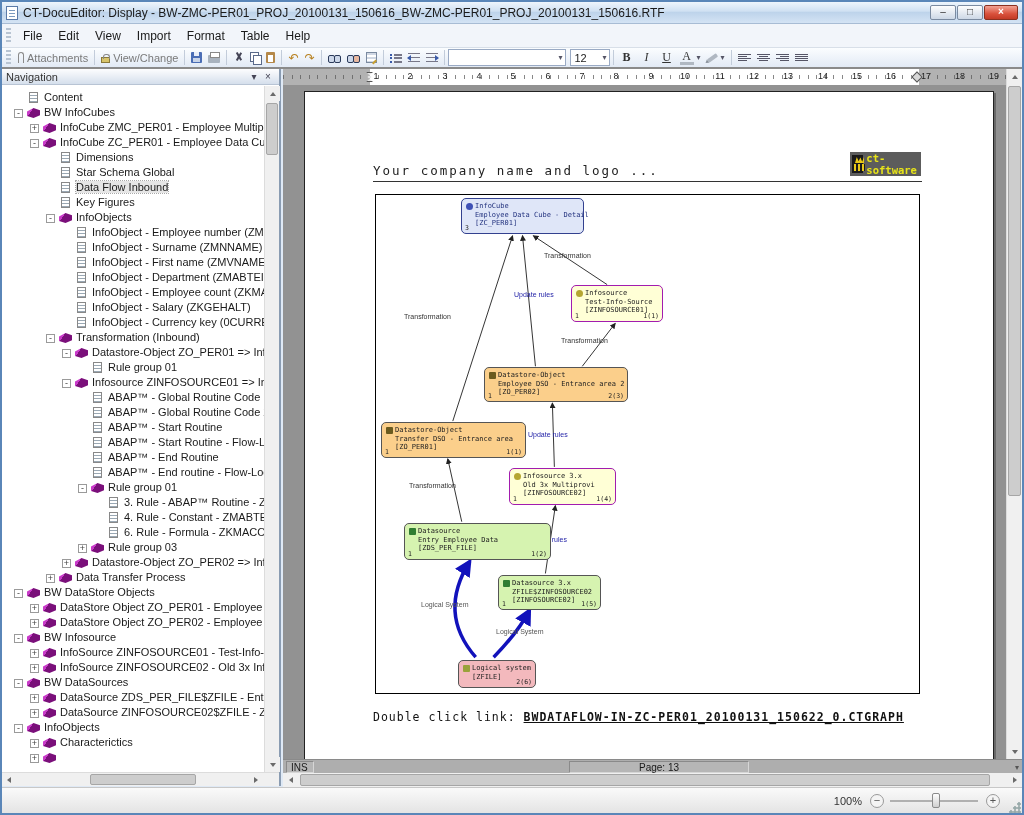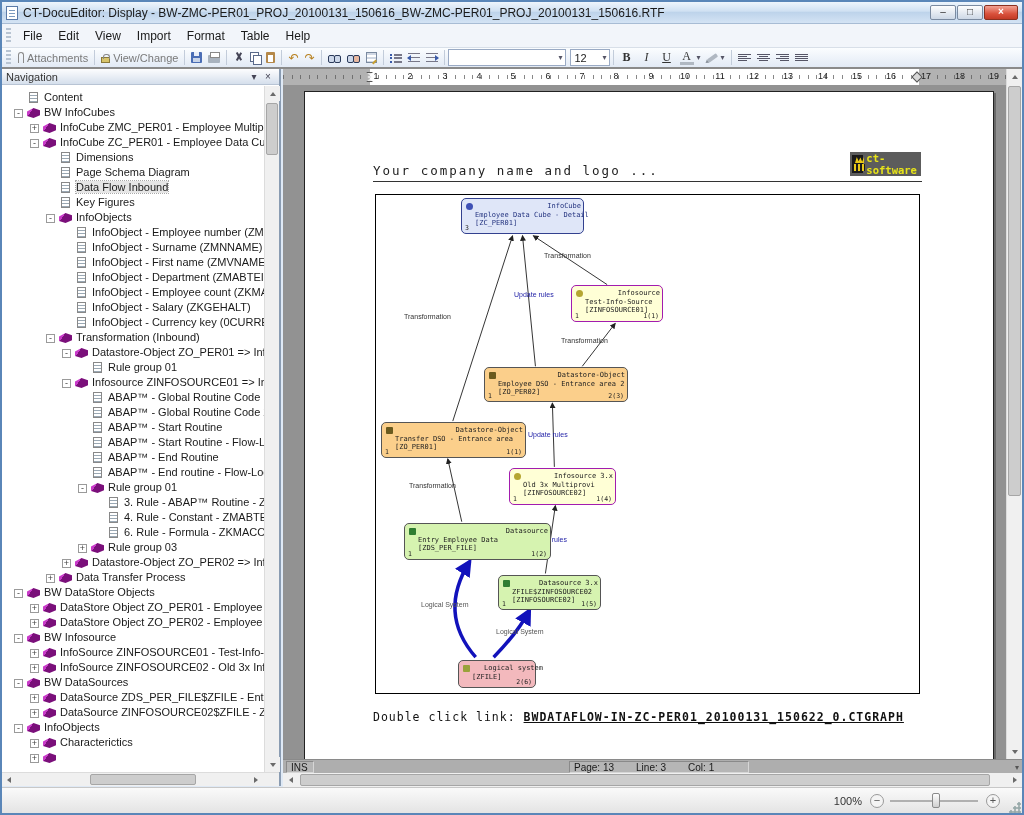--- a/index.html
+++ b/index.html
@@ -158,21 +158,21 @@
   .ct-logo-text { font-family:"DejaVu Sans Mono",monospace; font-size:10.5px; font-weight:bold; color:#e8e418; }
 
   .frame { position:absolute; left:70px; top:102px; width:545px; height:500px; border:1px solid #000; }
   .edges { position:absolute; left:0; top:0; width:100%; height:100%; }
   .elabel { position:absolute; font-size:7px; color:#333; white-space:nowrap; }
   .elabel.blue { color:#2424a8; }
   .elabel.gray { color:#555; }
 
   .node { position:absolute; border-radius:5px; padding:3px 2px 2px 4px; font-family:"DejaVu Sans Mono",monospace; }
   .node .nt { font-size:7px; line-height:8.5px; color:#222; white-space:nowrap; }
-  .node .row1 { display:flex; align-items:center; gap:14px;justify-content:space-between; }
+  .node .row1 { display:flex; align-items:center; gap:2px; }
   .node .nnum { position:absolute; font-size:6.5px; color:#222; }
   .node .bl { left:3px; bottom:1px; } .node .br { right:3px; bottom:1px; }
   .n-cube { background:#dfe6f8; border:1px solid #33418f; }
   .n-cube .nt { color:#23337f; }
   .n-src { background:#ffffd6; border:1px solid #a21caf; }
   .n-dso { background:#fbcf8b; border:1px solid #555; }
   .n-ds  { background:#d6f3b0; border:1px solid #555; }
   .n-log { background:#f3b9bd; border:1px solid #555; }
   .nico { width:7px; height:7px; border-radius:1px; flex:0 0 7px; }
   .nico.cube { background:#3f51b5; border-radius:50%; }
@@ -187,21 +187,21 @@
 
   .doc-sbv { right:0; top:0; width:16px; height:690px; }
 
   
   .statusrow { position:absolute; left:281px; top:757px; right:0; height:14px; background:#aeaeae;
     border-top:1px solid #8a8a8a; }
   .scell { position:absolute; top:1px; height:12px; background:#b6b6b6;
     border:1px solid; border-color:#8a8a8a #d6d6d6 #d6d6d6 #8a8a8a;
     font-size:10px; color:#1a1a1a; display:flex; align-items:center; padding:0 4px; gap:22px; }
   .s-ins { left:3px; width:28px; }
-  .s-pos { left:286px; width:180px; }
+  .s-pos { left:286px; width:180px;flex-direction:column; }
   .s-dd { position:absolute; right:3px; top:3px; font-size:8px; color:#555; }
   .hscrollrow { position:absolute; left:281px; top:771px; right:0; height:14px; background:#f0f0f0; }
   .bottombar { position:absolute; left:0; top:785px; right:0; height:28px;
     background:linear-gradient(#fafafa,#e2e2e2); border-top:1px solid #c8c8c8; }
   .zoom-label { position:absolute; right:160px; top:7px; font-size:11px; color:#333; }
   .zbtn { position:absolute; top:6px; width:14px; height:14px; border:1px solid #9a9a9a; border-radius:50%;
     font-size:11px; line-height:11px; text-align:center; color:#555; background:#f4f4f4; }
   .z-minus { right:138px; } .z-plus { right:22px; }
   .z-track { position:absolute; right:44px; top:12px; width:88px; height:2px; background:#b0b0b0; }
   .z-thumb { position:absolute; right:82px; top:5px; width:8px; height:15px; background:linear-gradient(#fdfdfd,#d0d0d0);
@@ -366,21 +366,21 @@
           <span class="tl">InfoCube ZC_PER01 - Employee Data Cube - De</span>
         </div>
       <div class="trow" style="padding-left:32px">
           <span class="exp hid"></span>
           <span class="ic-page"></span>
           <span class="tl">Dimensions</span>
         </div>
       <div class="trow" style="padding-left:32px">
           <span class="exp hid"></span>
           <span class="ic-page"></span>
-          <span class="tl">Page Schema Diagram</span>
+          <span class="tl">Star Schema Global</span>
         </div>
       <div class="trow sel" style="padding-left:32px">
           <span class="exp hid"></span>
           <span class="ic-page"></span>
           <span class="tl">Data Flow Inbound</span>
         </div>
       <div class="trow" style="padding-left:32px">
           <span class="exp hid"></span>
           <span class="ic-page"></span>
           <span class="tl">Key Figures</span>

